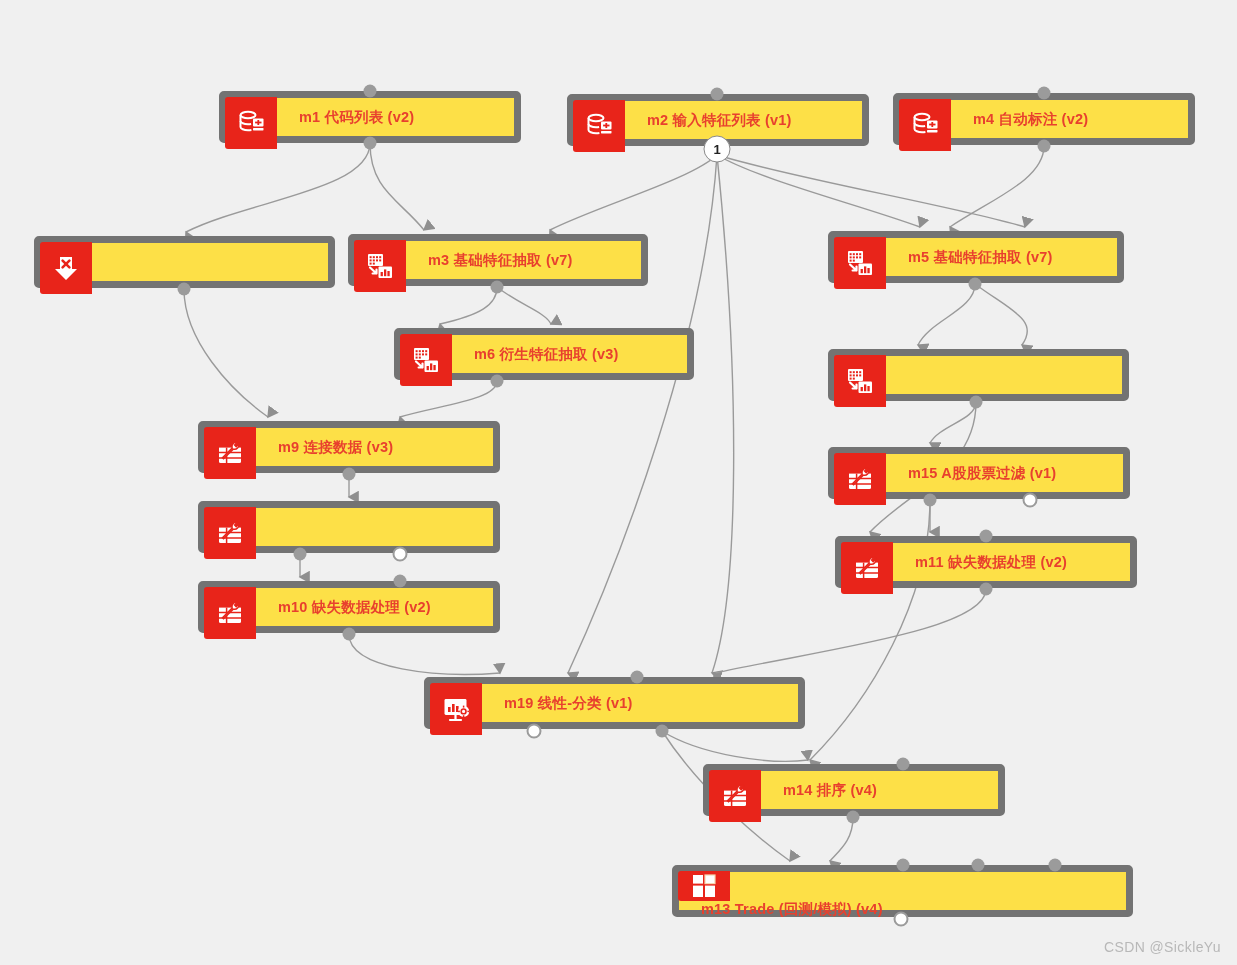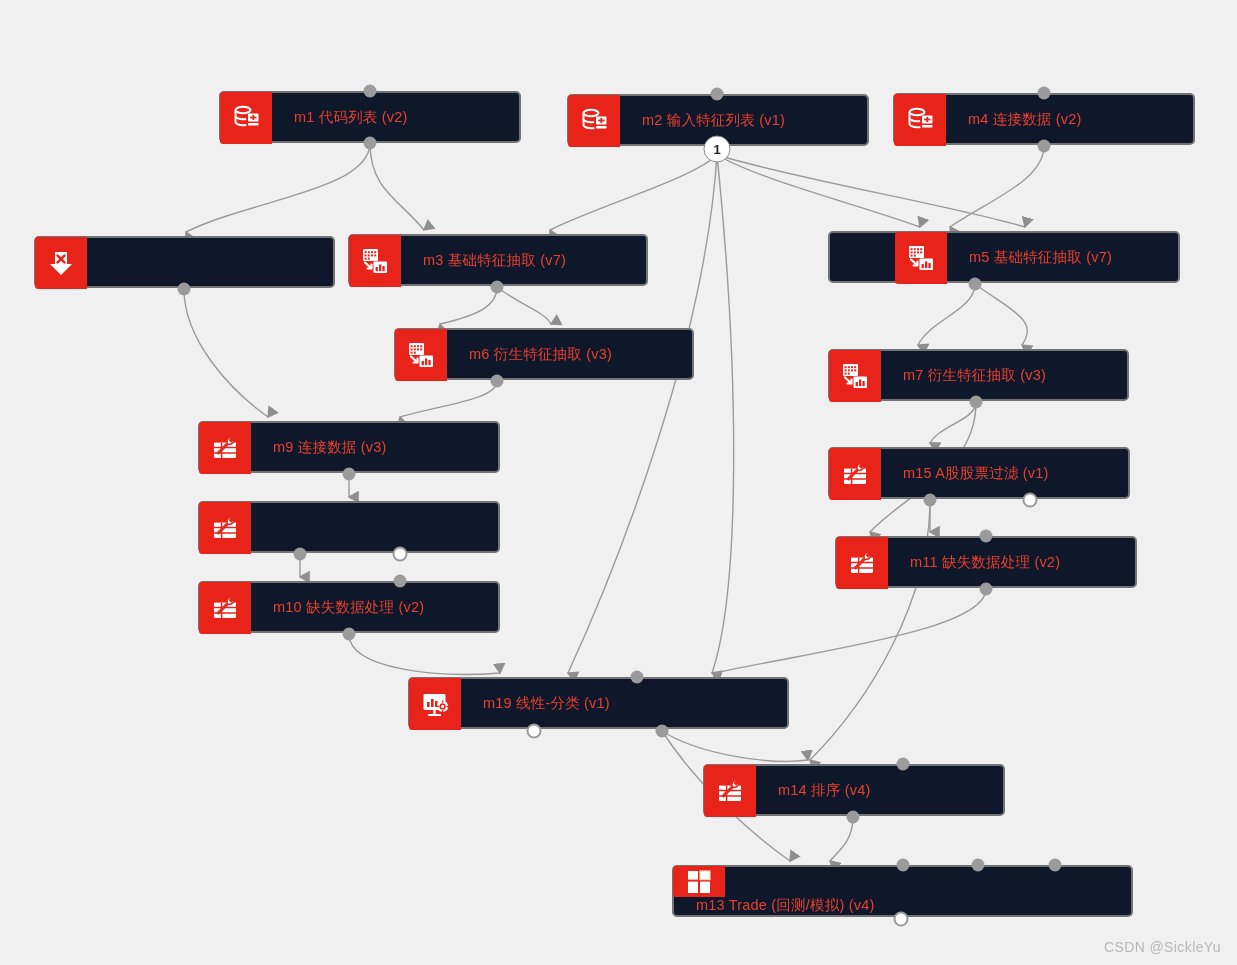--- a/index.html
+++ b/index.html
@@ -10,26 +10,27 @@
     overflow:hidden;
     position:relative;
   }
   #canvas{position:absolute;inset:0;}
   #edges{position:absolute;left:0;top:0;width:1237px;height:965px;pointer-events:none;}
 
   .node{
     position:absolute;
     display:flex;
     align-items:stretch;
-    background:#0f172a;
-    border:2px solid #737373;
+    background:#fde047;
+    border:7px solid #737373;
     border-radius:5px;
     box-sizing:border-box;
     height:52px;
     overflow:visible;
+    font-weight:bold;
   }
   .node .icon-box{
     width:52px;
     min-width:52px;
     background:#e8241a;
     border-radius:3px 0 0 3px;
     display:flex;align-items:center;justify-content:center;
     margin:-1px 0 -1px -1px;
     height:52px;
     box-sizing:border-box;
@@ -156,21 +157,21 @@
         <ellipse cx="12" cy="7" rx="7.5" ry="3.2"></ellipse>
         <path d="M4.5,7 L4.5,19 C4.5,20.8 8,22.2 12,22.2 C13.2,22.2 14.4,22.1 15.4,21.9"></path>
         <path d="M4.5,13 C4.5,14.8 8,16.2 12,16.2 C13.1,16.2 14.2,16.1 15.1,15.9"></path>
       </g>
       <rect x="17" y="10.5" width="10.5" height="8" rx="1" fill="#fff"></rect>
       <rect x="21.4" y="12" width="1.8" height="5" fill="#e8241a"></rect>
       <rect x="19.1" y="13.6" width="6.4" height="1.8" fill="#e8241a"></rect>
       <rect x="17" y="20" width="10.5" height="2.4" rx="0.6" fill="#fff"></rect>
     </svg>
         </div>
-        <div class="label">m4 连接数据 (v2)</div>
+        <div class="label">m4 自动标注 (v2)</div>
       </div>
       <div class="node" style="left: 34px; top: 236px; width: 301px;">
         <div class="icon-box">
           <svg class="ic" width="30" height="30" viewBox="0 0 30 30">
       <path d="M9,4 L21,4 L21,16 L26,16 L15,27 L4,16 L9,16 Z" fill="#fff"></path>
       <g stroke="#e8241a" stroke-width="2.6" stroke-linecap="round">
         <line x1="11.6" y1="7.6" x2="18.4" y2="14.4"></line>
         <line x1="18.4" y1="7.6" x2="11.6" y2="14.4"></line>
       </g>
     </svg>
@@ -196,21 +197,21 @@
       <rect x="13.5" y="15.5" width="13.5" height="11.5" rx="1" fill="#fff"></rect>
       <g fill="#e8241a">
         <rect x="15.6" y="21" width="2.3" height="4.2"></rect>
         <rect x="19" y="18.4" width="2.3" height="6.8"></rect>
         <rect x="22.4" y="20" width="2.3" height="5.2"></rect>
       </g>
     </svg>
         </div>
         <div class="label">m3 基础特征抽取 (v7)</div>
       </div>
-      <div class="node" style="left: 828px; top: 231px; width: 352px; justify-content: center;">
+      <div class="node" style="left: 828px; top: 231px; width: 296px;">
         <div class="icon-box">
           <svg class="ic" width="30" height="30" viewBox="0 0 30 30">
       <rect x="3" y="3" width="15" height="12" rx="1" fill="#fff"></rect>
       <g fill="#e8241a">
         <rect x="4.6" y="5.2" width="2" height="2"></rect>
               <rect x="7.8" y="5.2" width="2" height="2"></rect>
         <rect x="11" y="5.2" width="2" height="2"></rect>
               <rect x="14.2" y="5.2" width="2" height="2"></rect>
         <rect x="4.6" y="8.4" width="2" height="2"></rect>
               <rect x="7.8" y="8.4" width="2" height="2"></rect>
@@ -275,21 +276,20 @@
       </g>
       <path d="M5,16.5 L11.5,22.5 M11.5,22.5 L7.6,22.5 M11.5,22.5 L11.5,18.6" fill="none" stroke="#fff" stroke-width="2.2" stroke-linecap="round" stroke-linejoin="round"></path>
       <rect x="13.5" y="15.5" width="13.5" height="11.5" rx="1" fill="#fff"></rect>
       <g fill="#e8241a">
         <rect x="15.6" y="21" width="2.3" height="4.2"></rect>
         <rect x="19" y="18.4" width="2.3" height="6.8"></rect>
         <rect x="22.4" y="20" width="2.3" height="5.2"></rect>
       </g>
     </svg>
         </div>
-        <div class="label">m7 衍生特征抽取 (v3)</div>
       </div>
       <div class="node" style="left: 198px; top: 421px; width: 302px;">
         <div class="icon-box">
           <svg class="ic" width="30" height="30" viewBox="0 0 30 30">
       <rect x="4" y="5" width="22" height="20" rx="1.5" fill="#fff"></rect>
       <rect x="4" y="5" width="22" height="4.6" fill="#e8241a"></rect>
       <g stroke="#e8241a" stroke-width="1.5">
         <line x1="4" y1="14.5" x2="26" y2="14.5"></line>
         <line x1="4" y1="20" x2="26" y2="20"></line>
         <line x1="11.6" y1="9.6" x2="11.6" y2="25"></line>
@@ -361,21 +361,21 @@
         <line x1="4" y1="20" x2="26" y2="20"></line>
         <line x1="11.6" y1="9.6" x2="11.6" y2="25"></line>
       </g>
       <g>
         <path d="M13,26.6 L23.5,16.1 C23,14.4 23.4,12.6 24.7,11.3 C25.9,10.1 27.5,9.7 29,10.1 L26.2,12.9 L27.9,14.6 L30.7,11.8 C31.1,13.3 30.7,14.9 29.5,16.1 C28.2,17.4 26.4,17.8 24.7,17.3 L14.2,27.8 Z" fill="#fff" stroke="#e8241a" stroke-width="1.6" transform="translate(-4.5,-4.8) scale(0.92)"></path>
       </g>
     </svg>
         </div>
         <div class="label">m10 缺失数据处理 (v2)</div>
       </div>
-      <div class="node" style="left: 408px; top: 677px; width: 381px;">
+      <div class="node" style="left: 424px; top: 677px; width: 381px;">
         <div class="icon-box">
           <svg class="ic" width="30" height="30" viewBox="0 0 30 30">
       <rect x="3.5" y="5" width="22" height="16" rx="1.4" fill="#fff"></rect>
       <g fill="#e8241a">
         <rect x="7" y="13" width="2.6" height="5"></rect>
         <rect x="11" y="10" width="2.6" height="8"></rect>
         <rect x="15" y="12" width="2.6" height="6"></rect>
       </g>
       <rect x="13.4" y="21" width="2.2" height="4" fill="#fff"></rect>
       <rect x="8" y="25" width="13" height="2.1" rx="0.8" fill="#fff"></rect>

